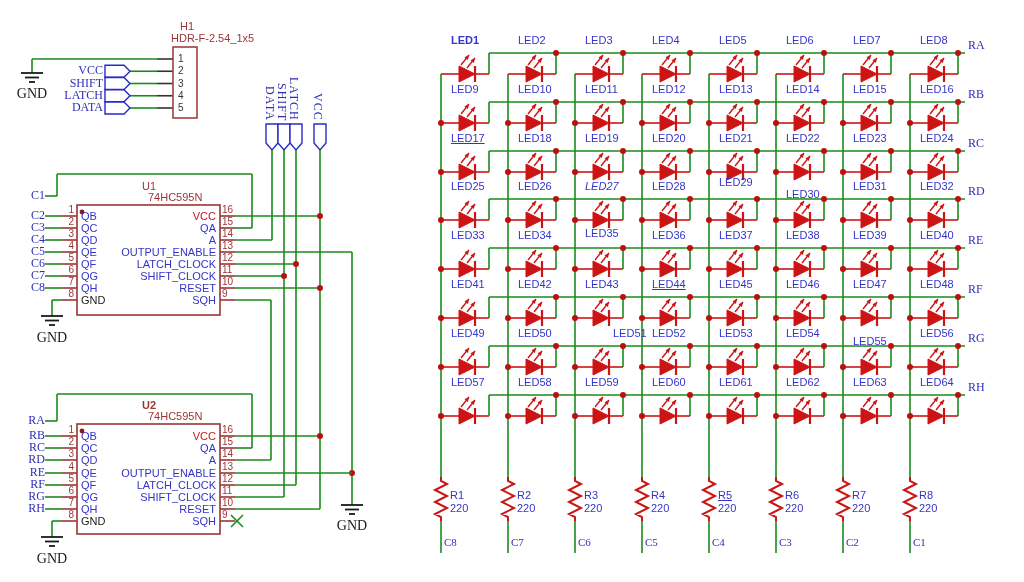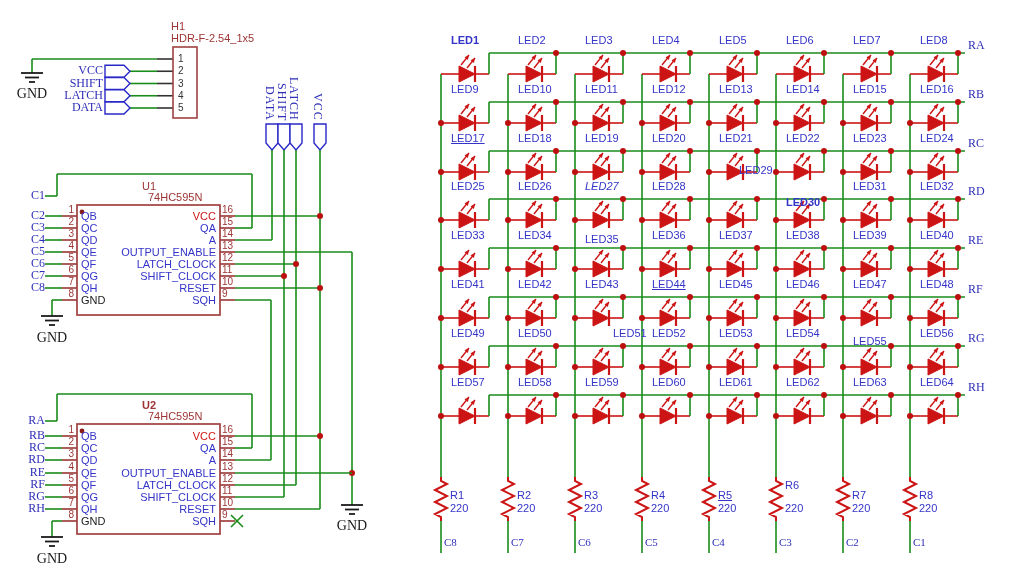--- a/index.html
+++ b/index.html
@@ -882,21 +882,21 @@
     <div class="t serif11" style="left: 511px; top: 536px; color: rgb(46, 46, 184);">C7</div>
     <div class="t sans11" style="left: 584px; top: 489px; color: rgb(52, 52, 200);">R3</div>
     <div class="t sans11" style="left: 584px; top: 502px; color: rgb(52, 52, 200);">220</div>
     <div class="t serif11" style="left: 578px; top: 536px; color: rgb(46, 46, 184);">C6</div>
     <div class="t sans11" style="left: 651px; top: 489px; color: rgb(52, 52, 200);">R4</div>
     <div class="t sans11" style="left: 651px; top: 502px; color: rgb(52, 52, 200);">220</div>
     <div class="t serif11" style="left: 645px; top: 536px; color: rgb(46, 46, 184);">C5</div>
     <div class="t sans11" style="left: 718px; top: 489px; color: rgb(52, 52, 200); text-decoration: underline;">R5</div>
     <div class="t sans11" style="left: 718px; top: 502px; color: rgb(52, 52, 200);">220</div>
     <div class="t serif11" style="left: 712px; top: 536px; color: rgb(46, 46, 184);">C4</div>
-    <div class="t sans11" style="left: 785px; top: 479px; color: rgb(52, 52, 200);">R6</div>
+    <div class="t sans11" style="left: 785px; top: 489px; color: rgb(52, 52, 200);">R6</div>
     <div class="t sans11" style="left: 785px; top: 502px; color: rgb(52, 52, 200);">220</div>
     <div class="t serif11" style="left: 779px; top: 536px; color: rgb(46, 46, 184);">C3</div>
     <div class="t sans11" style="left: 852px; top: 489px; color: rgb(52, 52, 200);">R7</div>
     <div class="t sans11" style="left: 852px; top: 502px; color: rgb(52, 52, 200);">220</div>
     <div class="t serif11" style="left: 846px; top: 536px; color: rgb(46, 46, 184);">C2</div>
     <div class="t sans11" style="left: 919px; top: 489px; color: rgb(52, 52, 200);">R8</div>
     <div class="t sans11" style="left: 919px; top: 502px; color: rgb(52, 52, 200);">220</div>
     <div class="t serif11" style="left: 913px; top: 536px; color: rgb(46, 46, 184);">C1</div>
     <div class="t sans11" style="left: 451px; top: 34px; color: rgb(52, 52, 200); font-weight: bold;">LED1</div>
     <div class="t sans11" style="left: 518px; top: 34px; color: rgb(52, 52, 200);">LED2</div>
@@ -919,27 +919,27 @@
     <div class="t sans11" style="left: 585px; top: 132px; color: rgb(52, 52, 200);">LED19</div>
     <div class="t sans11" style="left: 652px; top: 132px; color: rgb(52, 52, 200);">LED20</div>
     <div class="t sans11" style="left: 719px; top: 132px; color: rgb(52, 52, 200);">LED21</div>
     <div class="t sans11" style="left: 786px; top: 132px; color: rgb(52, 52, 200);">LED22</div>
     <div class="t sans11" style="left: 853px; top: 132px; color: rgb(52, 52, 200);">LED23</div>
     <div class="t sans11" style="left: 920px; top: 132px; color: rgb(52, 52, 200);">LED24</div>
     <div class="t sans11" style="left: 451px; top: 180px; color: rgb(52, 52, 200);">LED25</div>
     <div class="t sans11" style="left: 518px; top: 180px; color: rgb(52, 52, 200);">LED26</div>
     <div class="t sans11" style="left: 585px; top: 180px; color: rgb(52, 52, 200); font-style: italic;">LED27</div>
     <div class="t sans11" style="left: 652px; top: 180px; color: rgb(52, 52, 200);">LED28</div>
-    <div class="t sans11" style="left: 719px; top: 164px; color: rgb(52, 52, 200); margin-left: 20px;">LED29</div>
-    <div class="t sans11" style="left: 786px; top: 196px; color: rgb(52, 52, 200); font-weight: bold;">LED30</div>
+    <div class="t sans11" style="left: 719px; top: 176px; color: rgb(52, 52, 200);">LED29</div>
+    <div class="t sans11" style="left: 786px; top: 188px; color: rgb(52, 52, 200);">LED30</div>
     <div class="t sans11" style="left: 853px; top: 180px; color: rgb(52, 52, 200);">LED31</div>
     <div class="t sans11" style="left: 920px; top: 180px; color: rgb(52, 52, 200);">LED32</div>
     <div class="t sans11" style="left: 451px; top: 229px; color: rgb(52, 52, 200);">LED33</div>
     <div class="t sans11" style="left: 518px; top: 229px; color: rgb(52, 52, 200);">LED34</div>
-    <div class="t sans11" style="left: 585px; top: 233px; color: rgb(52, 52, 200);">LED35</div>
+    <div class="t sans11" style="left: 585px; top: 227px; color: rgb(52, 52, 200);">LED35</div>
     <div class="t sans11" style="left: 652px; top: 229px; color: rgb(52, 52, 200);">LED36</div>
     <div class="t sans11" style="left: 719px; top: 229px; color: rgb(52, 52, 200);">LED37</div>
     <div class="t sans11" style="left: 786px; top: 229px; color: rgb(52, 52, 200);">LED38</div>
     <div class="t sans11" style="left: 853px; top: 229px; color: rgb(52, 52, 200);">LED39</div>
     <div class="t sans11" style="left: 920px; top: 229px; color: rgb(52, 52, 200);">LED40</div>
     <div class="t sans11" style="left: 451px; top: 278px; color: rgb(52, 52, 200);">LED41</div>
     <div class="t sans11" style="left: 518px; top: 278px; color: rgb(52, 52, 200);">LED42</div>
     <div class="t sans11" style="left: 585px; top: 278px; color: rgb(52, 52, 200);">LED43</div>
     <div class="t sans11" style="left: 652px; top: 278px; color: rgb(52, 52, 200); text-decoration: underline;">LED44</div>
     <div class="t sans11" style="left: 719px; top: 278px; color: rgb(52, 52, 200);">LED45</div>
@@ -961,21 +961,21 @@
     <div class="t sans11" style="left: 719px; top: 376px; color: rgb(52, 52, 200);">LED61</div>
     <div class="t sans11" style="left: 786px; top: 376px; color: rgb(52, 52, 200);">LED62</div>
     <div class="t sans11" style="left: 853px; top: 376px; color: rgb(52, 52, 200);">LED63</div>
     <div class="t sans11" style="left: 920px; top: 376px; color: rgb(52, 52, 200);">LED64</div>
     <div class="t serif14" style="left: 8px; top: 86px; width: 48px; text-align: center; color: rgb(26, 26, 26);">GND</div>
     <div class="t sans10" style="left: 178px; top: 53px; color: rgb(51, 51, 51);">1</div>
     <div class="t sans10" style="left: 178px; top: 65.25px; color: rgb(51, 51, 51);">2</div>
     <div class="t sans10" style="left: 178px; top: 77.5px; color: rgb(51, 51, 51);">3</div>
     <div class="t sans10" style="left: 178px; top: 89.75px; color: rgb(51, 51, 51);">4</div>
     <div class="t sans10" style="left: 178px; top: 102px; color: rgb(51, 51, 51);">5</div>
-    <div class="t sans11" style="left: 171px; top: 20px; color: rgb(156, 52, 52);">H1</div>
+    <div class="t sans11" style="left: 180px; top: 20px; color: rgb(156, 52, 52);">H1</div>
     <div class="t sans11" style="left: 171px; top: 32px; color: rgb(156, 52, 52);">HDR-F-2.54_1x5</div>
     <div class="t serif12" style="left: 40px; top: 64.25px; width: 63px; text-align: right; color: rgb(46, 46, 184);">VCC</div>
     <div class="t serif12" style="left: 40px; top: 76.5px; width: 63px; text-align: right; color: rgb(46, 46, 184);">SHIFT</div>
     <div class="t serif12" style="left: 40px; top: 88.75px; width: 63px; text-align: right; color: rgb(46, 46, 184);">LATCH</div>
     <div class="t serif12" style="left: 40px; top: 101px; width: 63px; text-align: right; color: rgb(46, 46, 184);">DATA</div>
     <div class="t vtext" style="left: 263px; bottom: 461px; color: rgb(46, 46, 184);">DATA</div>
     <div class="t vtext" style="left: 275px; bottom: 461px; color: rgb(46, 46, 184);">SHIFT</div>
     <div class="t vtext" style="left: 287px; bottom: 461px; color: rgb(46, 46, 184);">LATCH</div>
     <div class="t vtext" style="left: 311px; bottom: 461px; color: rgb(46, 46, 184);">VCC</div>
     <div class="t sans11" style="left: 142px; top: 180px; color: rgb(156, 52, 52);">U1</div>

